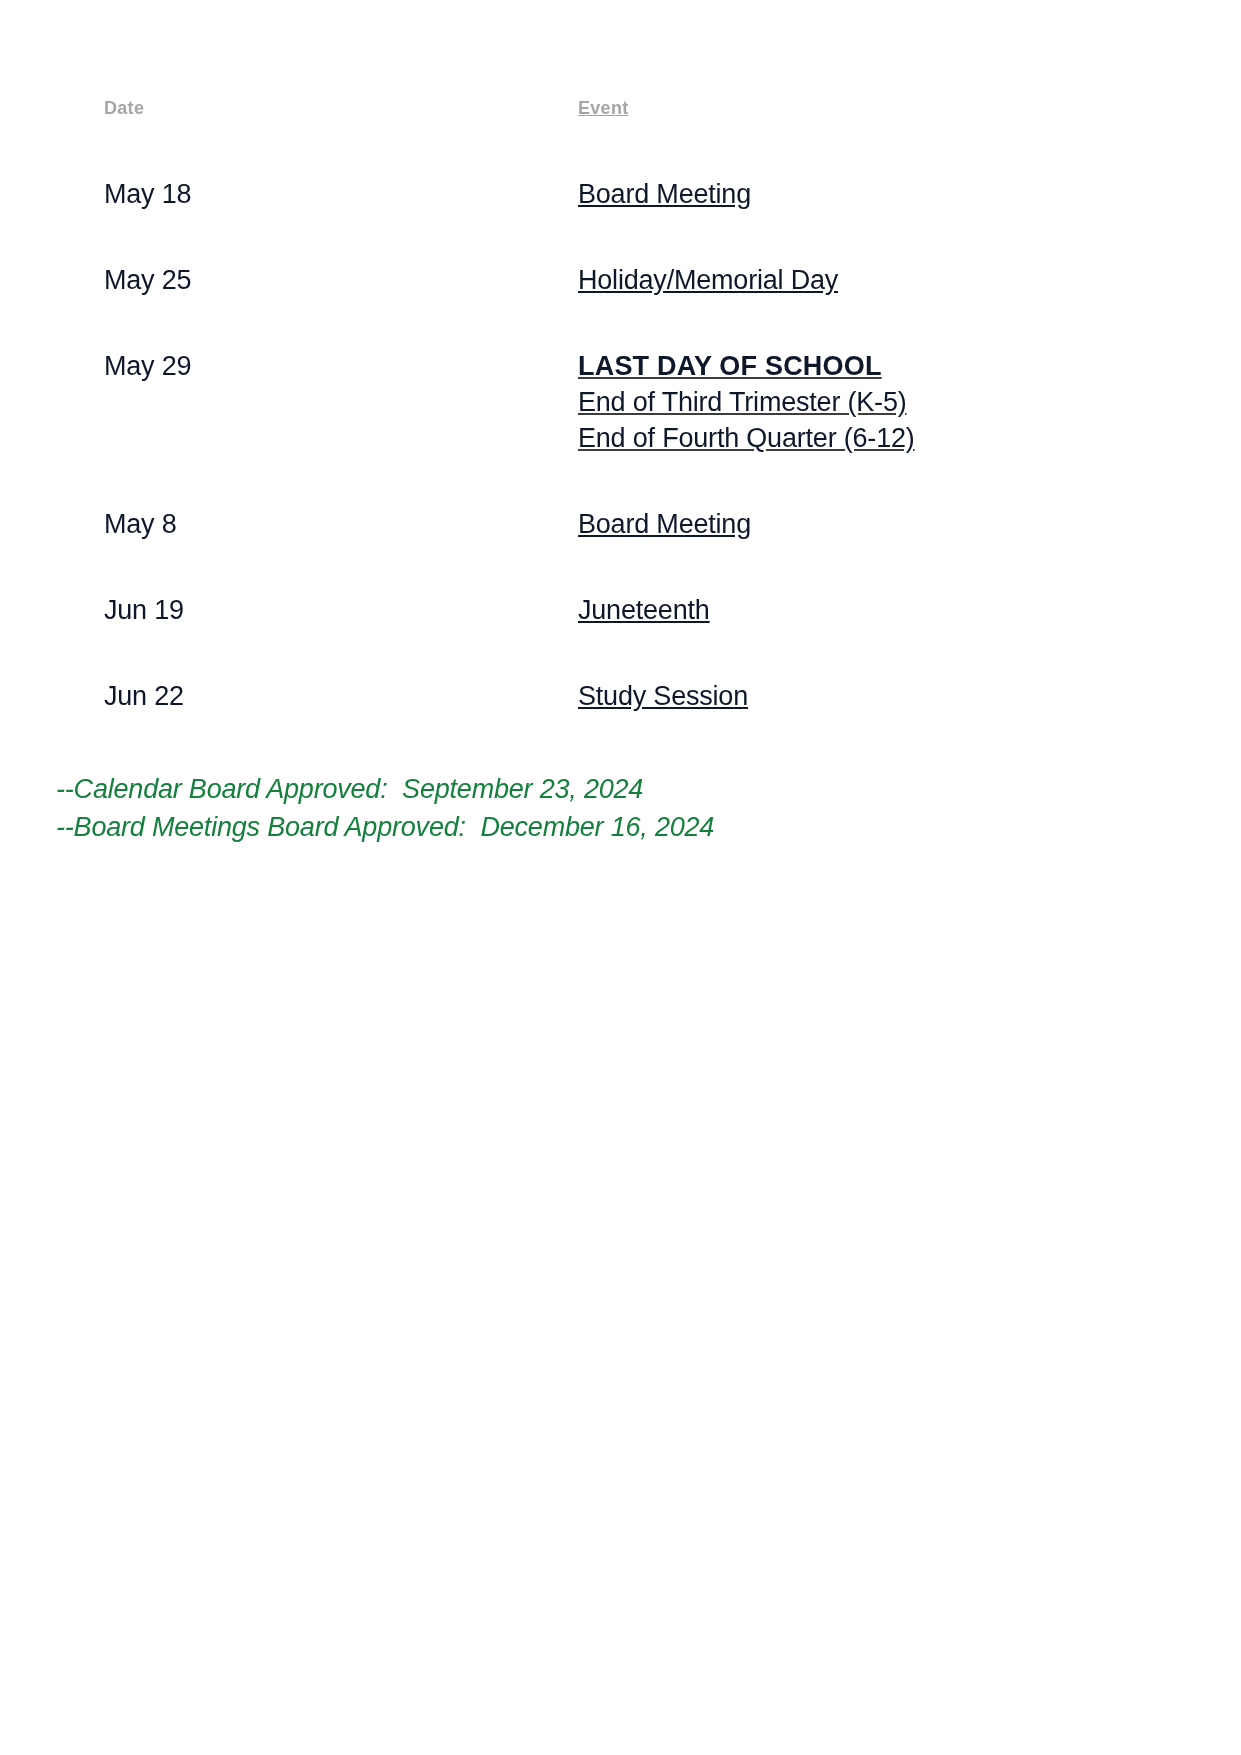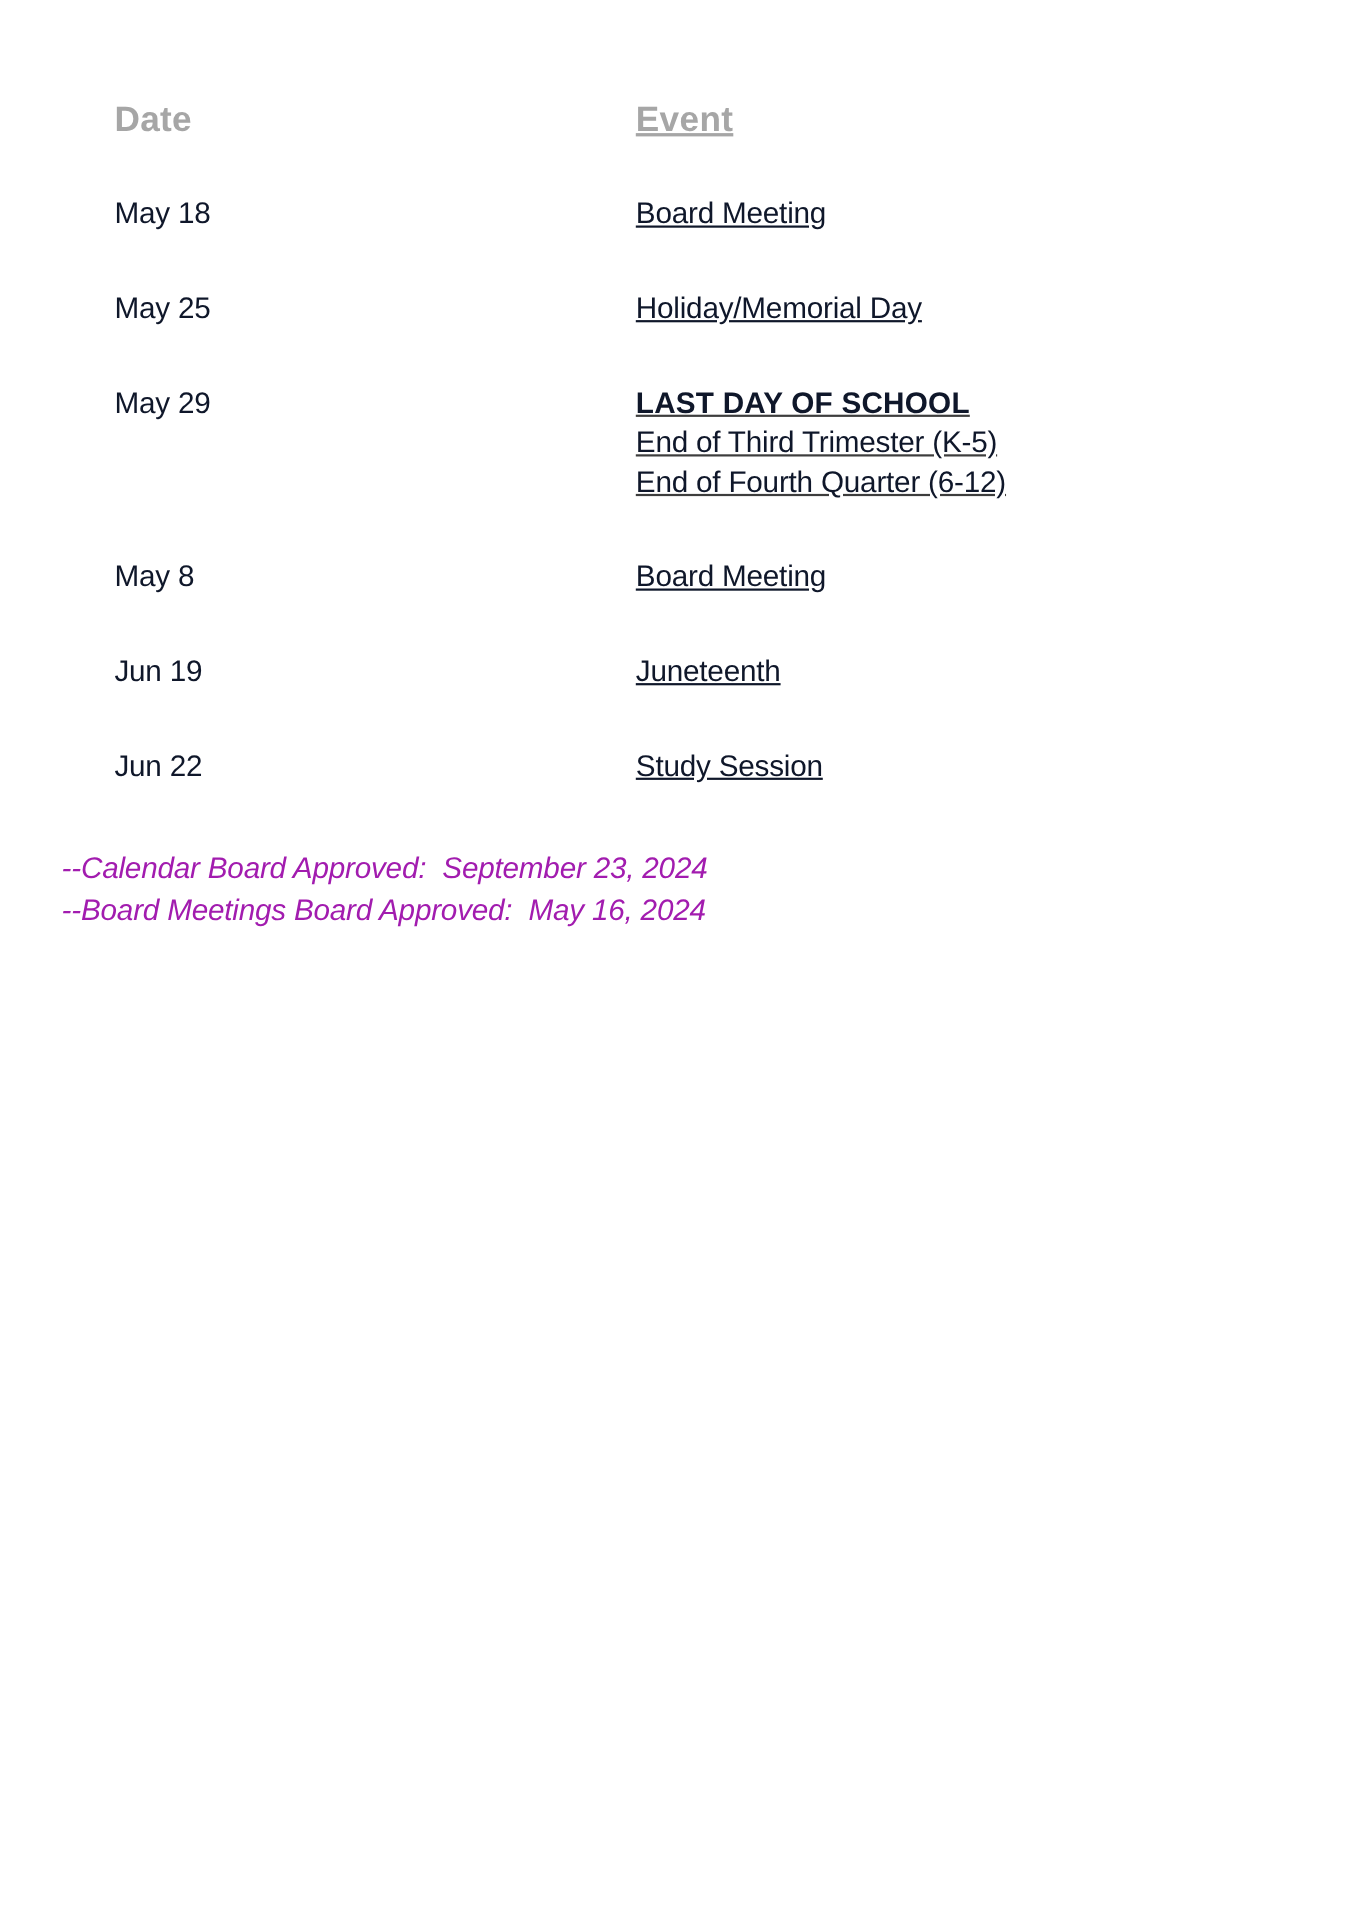--- a/index.html
+++ b/index.html
@@ -34,21 +34,21 @@
     flex: 0 0 474px;
   }
   .cell-event {
     flex: 1 1 auto;
     text-decoration: underline;
   }
   .header-row .cell-date,
   .header-row .cell-event {
     color: #a6a6a6;
     font-weight: 700;
-    font-size: 32px;
+    font-size: 18px;
     line-height: 36px;
     letter-spacing: 0.3px;
   }
   .body-text, .event-line {
     font-size: 27px;
     line-height: 36px;
     color: #0f172a;
     letter-spacing: -0.2px;
   }
   .event-line.bold {
@@ -56,21 +56,21 @@
     letter-spacing: 0.2px;
   }
   .footnotes {
     margin-left: 56px;
     margin-top: 56px;
   }
   .footnote {
     font-style: italic;
     font-size: 27px;
     line-height: 38px;
-    color: #a21caf;
+    color: #15803d;
     white-space: pre-wrap;
     letter-spacing: -0.2px;
   }
 </style>
 </head>
 <body>
 
 <div class="page">
 
   <div class="table">
@@ -111,16 +111,16 @@
 
     <div class="trow">
       <div class="cell-date body-text">Jun 22</div>
       <div class="cell-event body-text">Study Session</div>
     </div>
 
   </div>
 
   <div class="footnotes">
     <div class="footnote">--Calendar Board Approved:  September 23, 2024</div>
-    <div class="footnote">--Board Meetings Board Approved:  May 16, 2024</div>
+    <div class="footnote">--Board Meetings Board Approved:  December 16, 2024</div>
   </div>
 
 </div>
 
 </body></html>

